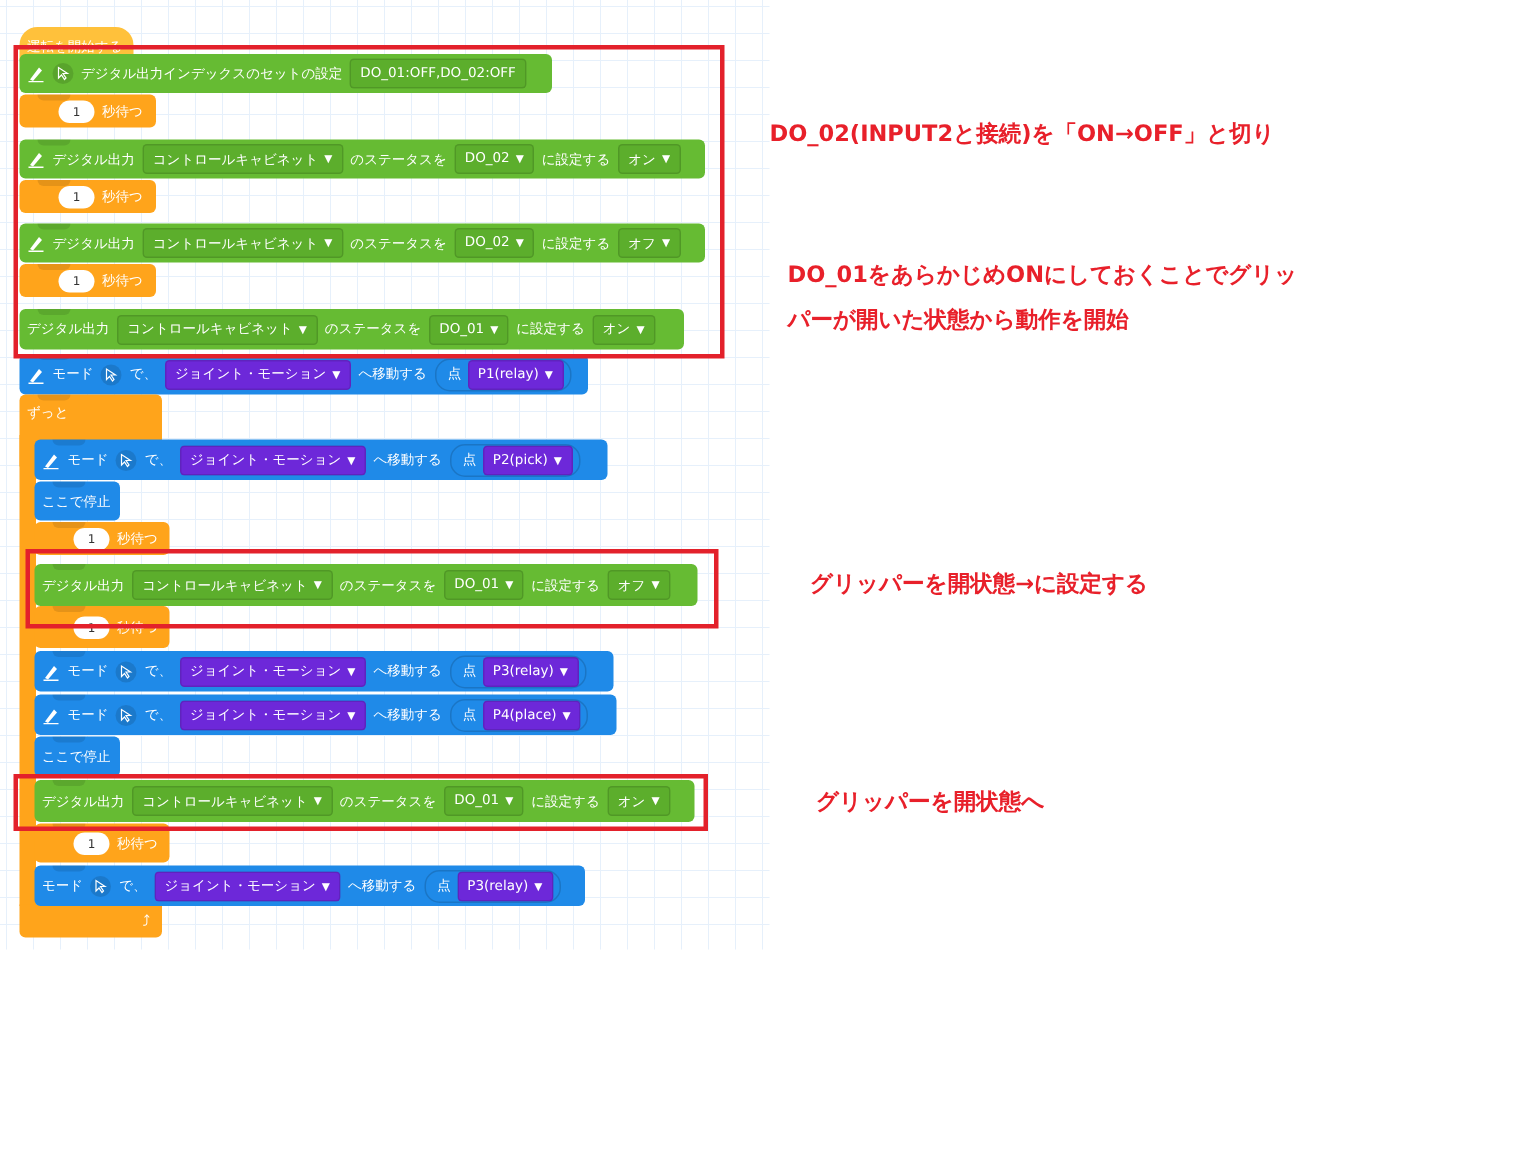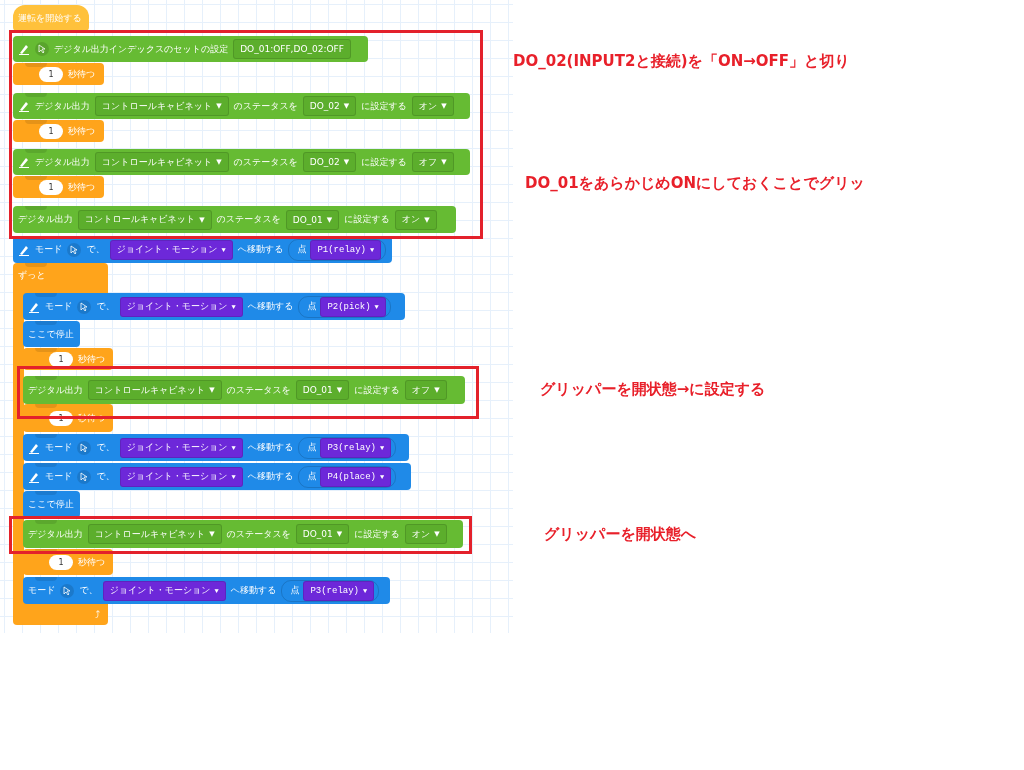--- a/index.html
+++ b/index.html
@@ -18,21 +18,21 @@
     background-position:4px 4px;
   }
   .blk {
     position:absolute; box-sizing:border-box;
     height:26px; border-radius:4px;
     color:#fff; font-size:9px; white-space:nowrap;
     display:flex; align-items:center; gap:5px;
     padding:0 5px;
   }
   .green { background:#66bb33; }
-  .blue  { background:#1f8ae8;font-family:Liberation Mono, monospace; }
+  .blue  { background:#1f8ae8; }
   .orange{ background:#ffa41b; }
   .hat   { background:#ffc13b; border-radius:12px 12px 4px 4px; }
   .notch::before {
     content:""; position:absolute; left:12px; top:0; width:22px; height:4px;
     background:rgba(0,0,0,0.10); border-radius:0 0 4px 4px;
   }
   .field {
     display:inline-flex; align-items:center; gap:4px;
     height:18px; padding:0 6px; border-radius:3px;
     border:1px solid rgba(0,0,0,0.12);
@@ -70,21 +70,21 @@
     position:absolute; color:#e8202a; font-weight:bold;
     font-family:"DejaVu Sans", sans-serif; font-size:15px; line-height:26px;
     white-space:nowrap;
   }
 </style>
 </head>
 <body>
 
 <div class="workspace">
 
-  <div class="blk hat" style="left:13px; top:5px; width:76px; height:26px;">
+  <div class="blk hat" style="left:13px; top:18px; width:76px; height:26px;">
     <span>運転を開始する</span>
   </div>
 
   <div class="blk green" style="left:13px; top:36px; width:355px;">
     <span class="pencil">
       <svg viewBox="0 0 12 12">
           <path d="M2 10 L8 2 L10 4 L4 11 Z" fill="#fff"></path>
           <rect x="1" y="11" width="10" height="1" fill="#fff"></rect>
         </svg>
     </span>
@@ -380,24 +380,25 @@
         </span>
     </span>
   </div>
 
 </div>
 
 <div class="redbox" style="left:9px; top:30px; width:474px; height:209px;"></div>
 <div class="redbox" style="left:17px; top:366px; width:462px; height:53px;"></div>
 <div class="redbox" style="left:9px; top:516px; width:463px; height:38px;"></div>
 
-<div class="note" style="left:513px; top:48px;">
+<div class="note" style="left:513px; top:76px;">
   <div>DO_02(INPUT2と接続)を「ON→OFF」と切り</div>
 </div>
 <div class="note" style="left:513px; top:170px;margin-left:12px;">
   <div>DO_01をあらかじめONにしておくことでグリッ</div>
+  <div style="margin-top:4px;">パーが開いた状態から動作を開始</div>
 </div>
 <div class="note" style="left:540px; top:376px;">
   <div>グリッパーを開状態→に設定する</div>
 </div>
 <div class="note" style="left:544px; top:521px;">
   <div>グリッパーを開状態へ</div>
 </div>
 
 </body></html>

